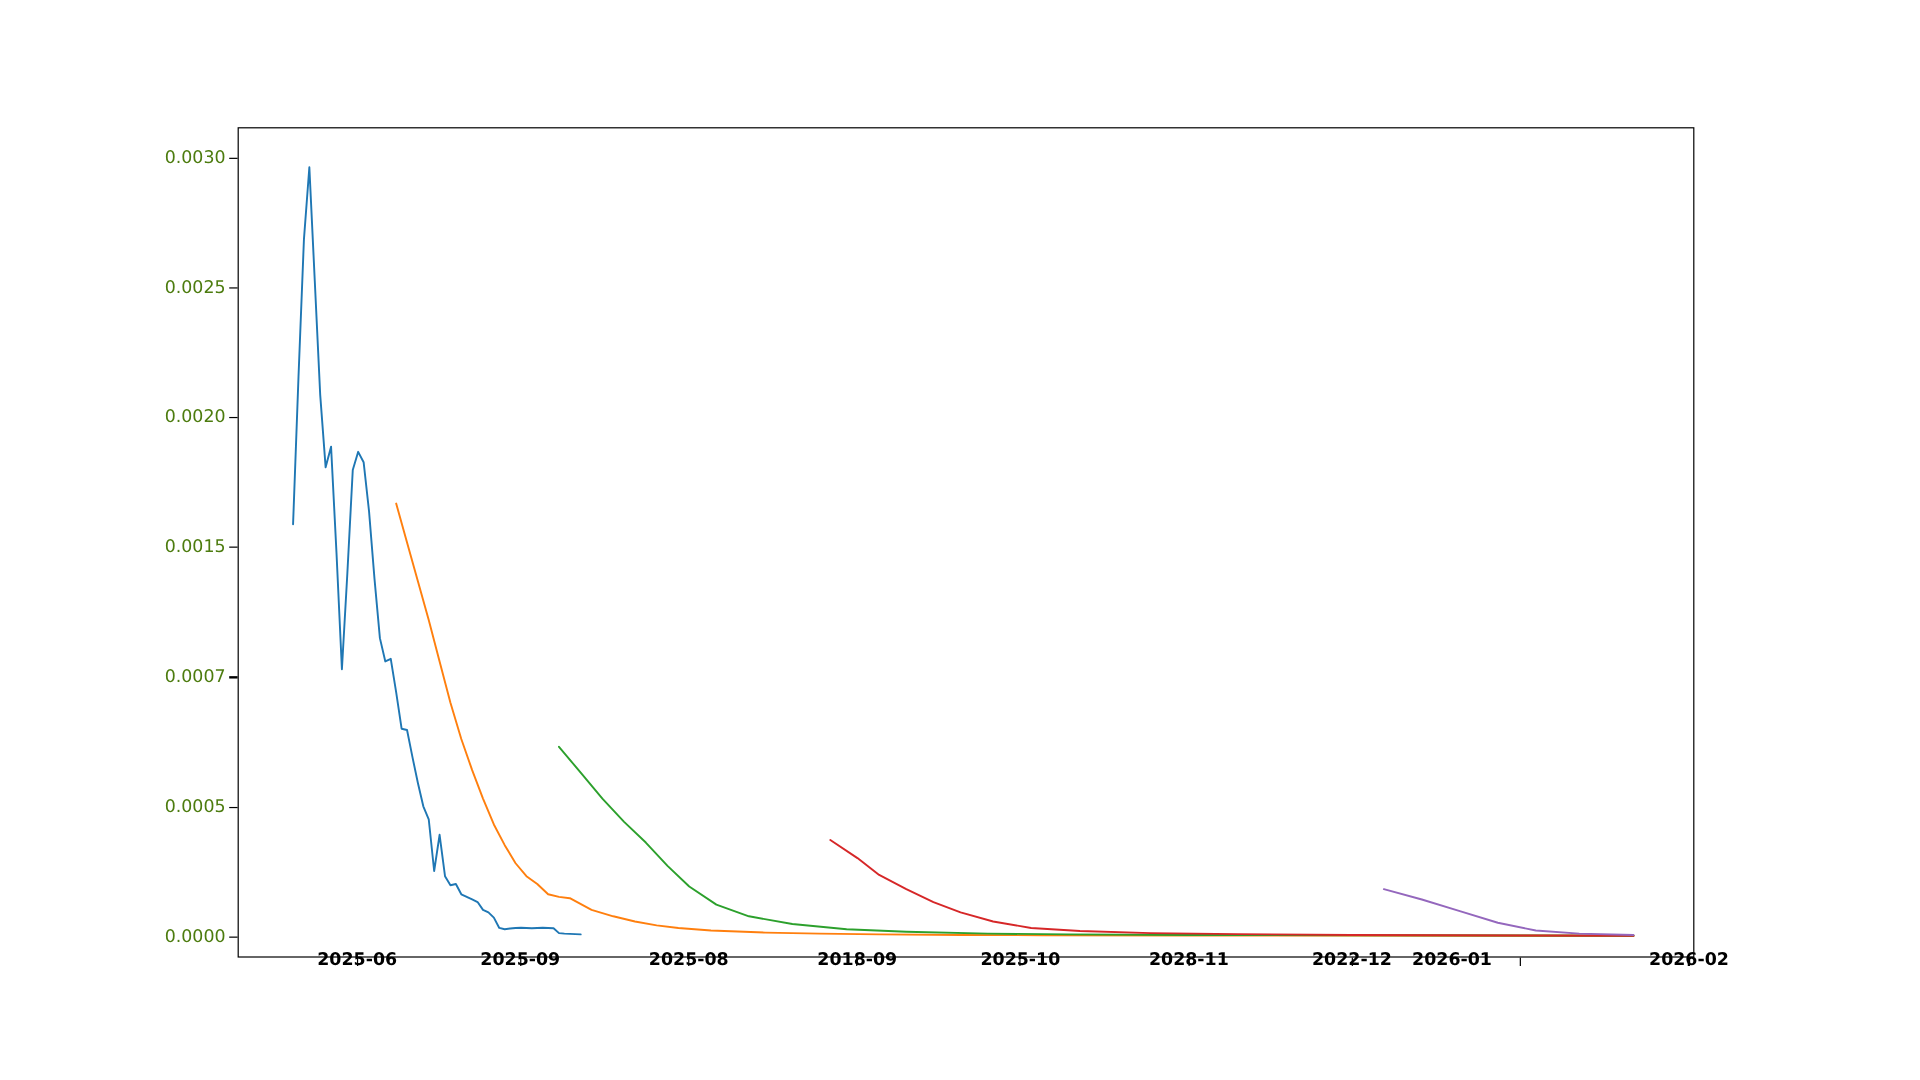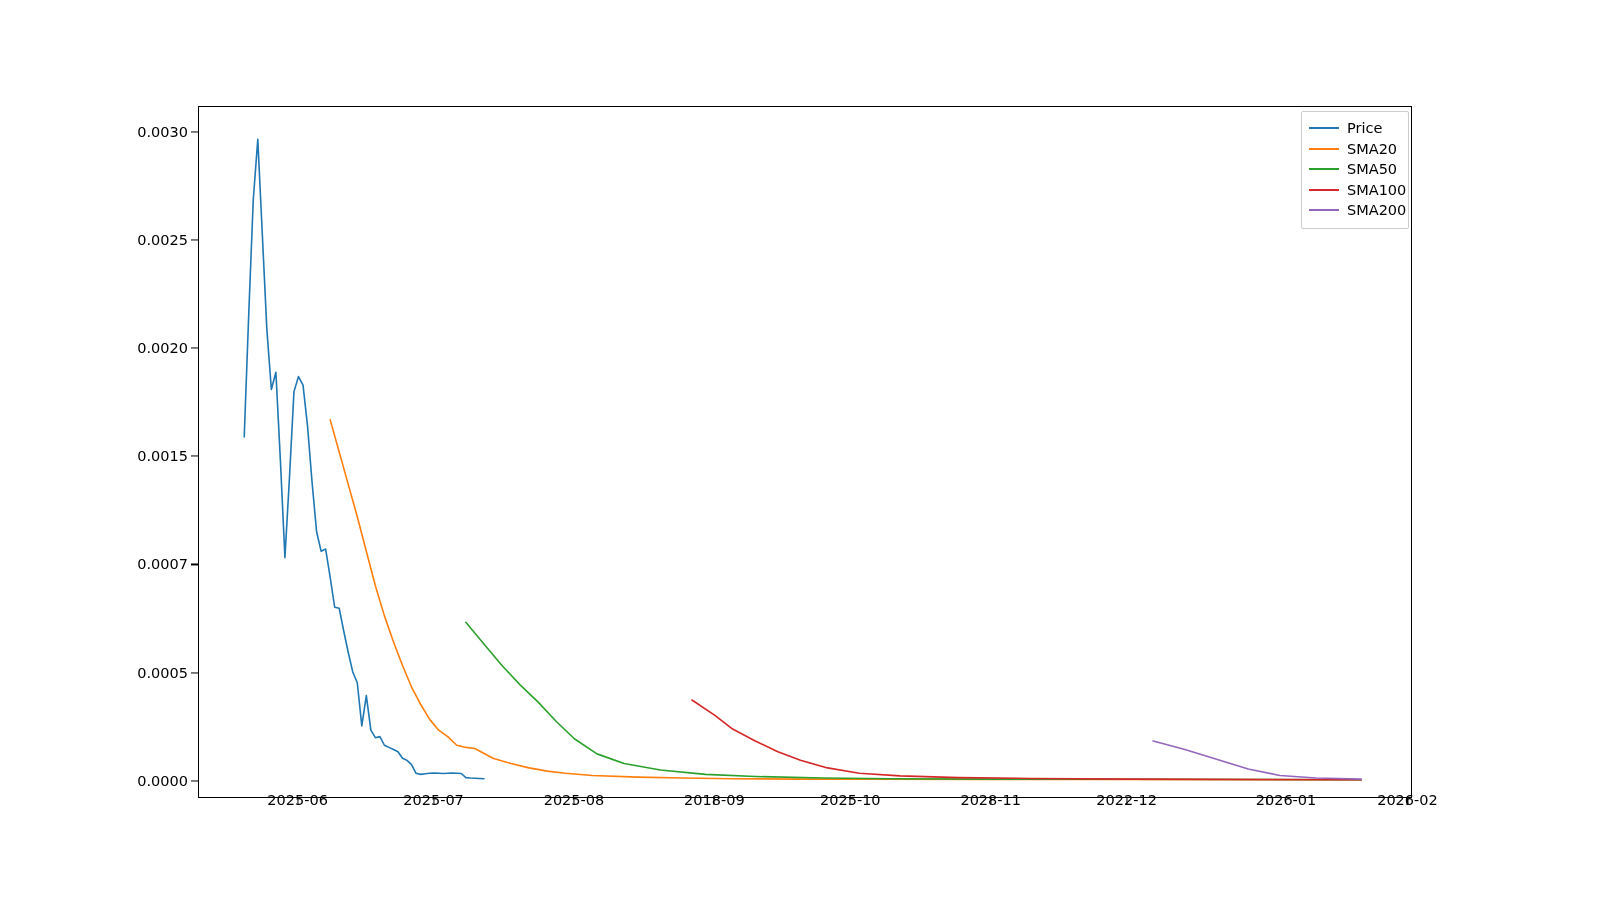--- a/index.html
+++ b/index.html
@@ -40,21 +40,21 @@
     display: block;
     overflow: visible;
   }
 
   
   .ytick-label {
     position: absolute;
     right: 0;
     transform: translateY(-50%);
     font-size: 14.5px;
-    color: #000000;
+    color: #4d7c0f;
     white-space: nowrap;
     text-align: right;
     font-family: "DejaVu Sans", sans-serif;
   }
   #ytick-labels {
     position: absolute;
     left: 0;
     top: 0;
     width: 188px;
     height: 900px;
@@ -68,20 +68,21 @@
     color: #000000;
     white-space: nowrap;
     font-family: "DejaVu Sans", sans-serif;
   }
   #xtick-labels {
     position: absolute;
     left: 0;
     top: 792px;
     width: 1572px;
     height: 40px;
+    font-weight: bold;
   }
 
   .tick-mark-y {
     position: absolute;
     width: 7px;
     height: 1.1px;
     background: #000000;
     left: 191px;
     transform: translateY(-50%);
   }
@@ -147,52 +148,30 @@
         <polyline points="45.30,330.86 49.83,207.60 54.36,92.99 58.89,32.44 63.42,127.59 67.95,222.74 72.48,283.29 77.01,265.99 81.54,354.65 86.07,451.96 90.60,371.95 95.13,285.45 99.66,270.31 104.19,278.96 108.72,320.05 113.25,376.28 117.78,426.01 122.31,445.48 126.84,443.31 131.37,471.42 135.90,501.70 140.43,502.78 144.96,525.49 149.49,547.11 154.01,566.58 158.54,577.39 163.07,620.64 167.60,590.36 172.13,624.96 176.66,632.53 181.19,631.45 185.72,640.10 190.25,642.26 194.78,644.42 199.31,646.59 203.84,653.08 208.37,655.24 212.90,659.56 217.43,668.21 221.96,669.29 226.49,668.64 231.02,668.21 235.55,668.00 240.08,668.21 244.61,668.43 249.14,668.21 253.67,668.00 258.20,668.21 262.73,668.43 267.26,672.54 271.79,672.97 276.32,673.19 280.85,673.40 285.38,673.62" fill="none" stroke="#1f77b4" stroke-width="1.6" stroke-linejoin="round" stroke-linecap="round"></polyline>
         <polyline points="131.37,313.56 140.43,346.00 149.49,378.44 158.54,410.88 167.60,445.48 176.66,480.08 185.72,510.35 194.78,536.30 203.84,560.09 212.90,581.71 221.96,599.01 231.02,614.15 240.08,624.96 249.14,631.45 258.20,640.10 267.26,642.26 276.32,643.34 294.44,653.08 312.56,658.48 330.68,662.81 348.80,666.05 366.92,668.21 394.10,670.38 439.40,672.11 484.69,672.97 534.52,673.62 602.47,674.05 670.42,674.27 792.72,674.48 928.62,674.48 1069.04,674.70 1164.17,674.70" fill="none" stroke="#ff7f0e" stroke-width="1.6" stroke-linejoin="round" stroke-linecap="round"></polyline>
         <polyline points="267.26,516.84 285.38,538.46 303.50,560.09 321.62,579.55 339.74,596.85 357.86,616.31 375.98,633.61 398.63,648.75 425.81,658.48 462.04,664.97 507.34,669.29 557.17,671.46 625.12,672.97 693.07,673.62 792.72,674.05 928.62,674.27 1069.04,674.48 1164.17,674.70" fill="none" stroke="#2ca02c" stroke-width="1.6" stroke-linejoin="round" stroke-linecap="round"></polyline>
         <polyline points="493.75,594.69 516.40,609.83 534.52,623.88 557.17,635.77 579.82,646.59 602.47,655.24 629.65,662.81 661.36,668.21 702.13,670.81 761.01,672.54 833.49,673.40 928.62,674.05 1069.04,674.48 1164.17,674.70" fill="none" stroke="#d62728" stroke-width="1.6" stroke-linejoin="round" stroke-linecap="round"></polyline>
         <polyline points="955.80,635.77 987.51,644.42 1019.22,654.16 1050.93,663.89 1082.63,670.38 1118.87,672.97 1164.17,674.05" fill="none" stroke="#9467bd" stroke-width="1.6" stroke-linejoin="round" stroke-linecap="round"></polyline>
       </svg>
   </div>
 
   <div id="xtick-labels">
       <div class="xtick-label" style="left: 297.657px;">2025-06</div>
-      <div class="xtick-label" style="left: 433.552px;">2025-07</div>
+      <div class="xtick-label" style="left: 433.552px;">2025-09</div>
       <div class="xtick-label" style="left: 573.978px;">2025-08</div>
       <div class="xtick-label" style="left: 714.403px;">2018-09</div>
       <div class="xtick-label" style="left: 850.299px;">2025-10</div>
       <div class="xtick-label" style="left: 990.724px;">2028-11</div>
       <div class="xtick-label" style="left: 1126.62px;">2022-12</div>
-      <div class="xtick-label" style="left: 1286px;">2026-01</div>
+      <div class="xtick-label" style="left: 1210px;">2026-01</div>
       <div class="xtick-label" style="left: 1407.47px;">2026-02</div>
     </div>
 
-  <div id="legend">
-      <div class="legend-row">
-        <span class="legend-swatch" style="border-top-color: rgb(31, 119, 180);"></span>
-        <span class="legend-text">Price</span>
-      </div>
-      <div class="legend-row">
-        <span class="legend-swatch" style="border-top-color: rgb(255, 127, 14);"></span>
-        <span class="legend-text">SMA20</span>
-      </div>
-      <div class="legend-row">
-        <span class="legend-swatch" style="border-top-color: rgb(44, 160, 44);"></span>
-        <span class="legend-text">SMA50</span>
-      </div>
-      <div class="legend-row">
-        <span class="legend-swatch" style="border-top-color: rgb(214, 39, 40);"></span>
-        <span class="legend-text">SMA100</span>
-      </div>
-      <div class="legend-row">
-        <span class="legend-swatch" style="border-top-color: rgb(148, 103, 189);"></span>
-        <span class="legend-text">SMA200</span>
-      </div>
-    </div>
 
 <div class="tick-mark-y" style="top: 780.7px;"></div>
     <div class="tick-mark-y" style="top: 672.575px;"></div>
     <div class="tick-mark-y" style="top: 564.45px;"></div>
     <div class="tick-mark-y" style="top: 456.325px;"></div>
     <div class="tick-mark-y" style="top: 348.2px;"></div>
     <div class="tick-mark-y" style="top: 240.075px;"></div>
     <div class="tick-mark-y" style="top: 131.95px;"></div>
     <div class="tick-mark-x" style="left: 297.657px;"></div>
     <div class="tick-mark-x" style="left: 433.552px;"></div>

